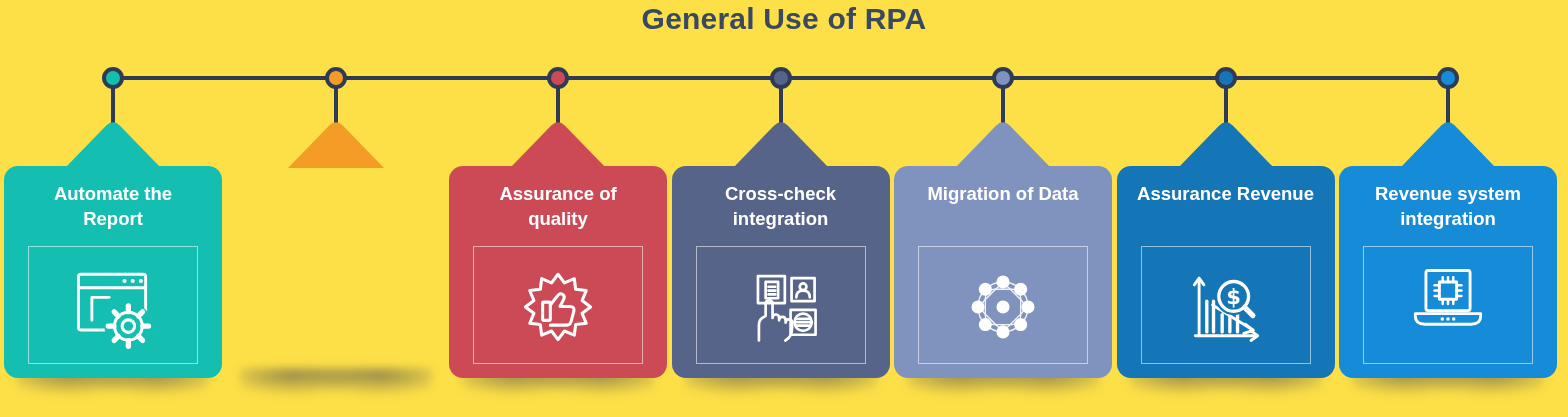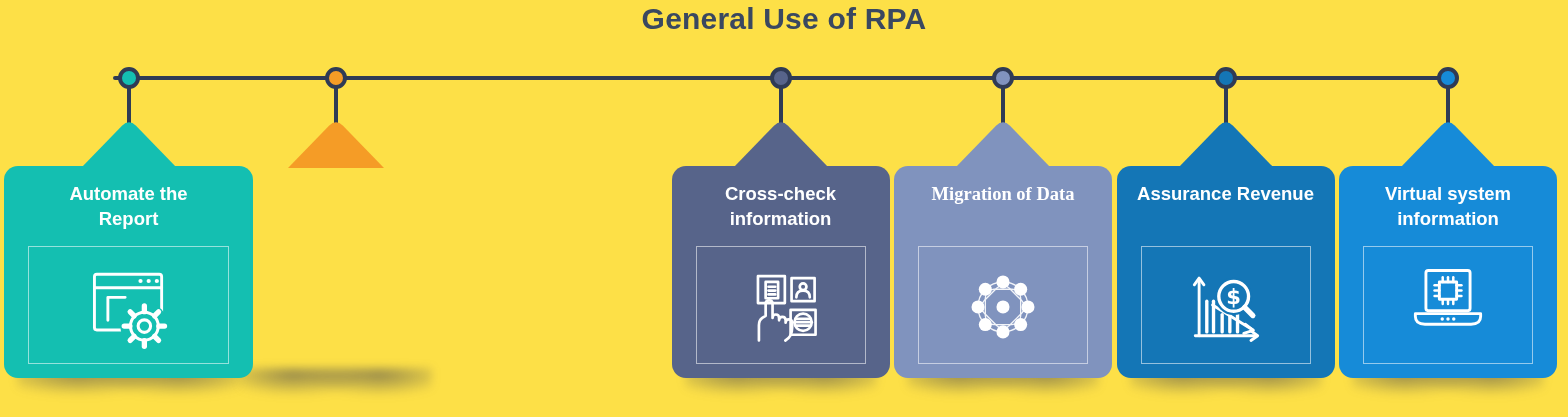--- a/index.html
+++ b/index.html
@@ -93,21 +93,21 @@
 </style>
 </head>
 <body>
 
 <div class="stage">
 
   <div class="main-title">General Use of RPA</div>
 
   <div class="timeline-line"></div>
 
-  <div class="unit" style="left: 1px; padding-left: 31px; --card-color: #14BFB1;">
+  <div class="unit" style="left: 1px; --card-color: #14BFB1;">
     <div class="stem"></div>
     <div class="dot"></div>
     <svg class="peak" viewBox="0 0 100 52" preserveAspectRatio="none">
         <path d="M2 52 L43 8 Q50 1 57 8 L98 52 Z"></path>
       </svg>
     <div class="card-shadow"></div>
     <div class="card">
       <div class="card-label">Automate the Report</div>
       <div class="icon-box">
         <svg class="icon" viewBox="0 0 100 100">
@@ -139,30 +139,50 @@
 
   <div class="unit" style="left: 223.5px; --card-color: #F59C26;">
     <div class="stem"></div>
     <div class="dot"></div>
     <svg class="peak" viewBox="0 0 100 52" preserveAspectRatio="none">
         <path d="M2 52 L43 8 Q50 1 57 8 L98 52 Z"></path>
       </svg>
     <div class="card-shadow"></div>
   </div>
 
+  <div class="unit" style="left: 446px; --card-color: #CB4A55;">
+    <div class="stem"></div>
+    <div class="dot"></div>
+    <svg class="peak" viewBox="0 0 100 52" preserveAspectRatio="none">
+        <path d="M2 52 L43 8 Q50 1 57 8 L98 52 Z"></path>
+      </svg>
+    <div class="card-shadow"></div>
+    <div class="card">
+      <div class="card-label">Assurance of quality</div>
+      <div class="icon-box">
+        <svg class="icon" viewBox="0 0 100 100">
+          <g stroke="#fff" stroke-width="3.2" fill="none" stroke-linecap="round" stroke-linejoin="round">
+            <polygon points="84,52 75.1,45.3 79.4,35 68.4,33.6 67,22.6 56.7,26.9 50,18 43.3,26.9 33,22.6 31.6,33.6 20.6,35 24.9,45.3 16,52 24.9,58.7 20.6,69 31.6,70.4 33,81.4 43.3,77.1 50,86 56.7,77.1 67,81.4 68.4,70.4 79.4,69 75.1,58.7"></polygon>
+            <rect x="34" y="47" width="8" height="19" rx="1"></rect>
+            <path d="M42 50 l7 -9 q3.5 -4.5 6.5 -1.5 q2 2 0 5.5 l-3.5 6.5 h11 q4.5 0.5 3.5 5 l-3 11 q-1 3.5 -5 3.5 h-16.5"></path>
+          </g>
+        </svg>
+      </div>
+    </div>
+  </div>
 
   <div class="unit" style="left: 668.5px; --card-color: #57648A;">
     <div class="stem"></div>
     <div class="dot"></div>
     <svg class="peak" viewBox="0 0 100 52" preserveAspectRatio="none">
         <path d="M2 52 L43 8 Q50 1 57 8 L98 52 Z"></path>
       </svg>
     <div class="card-shadow"></div>
     <div class="card">
-      <div class="card-label">Cross-check information</div>
+      <div class="card-label">Cross-check integration</div>
       <div class="icon-box">
         <svg class="icon" viewBox="0 0 100 100">
           <g stroke="#fff" stroke-width="2.8" fill="none" stroke-linecap="round" stroke-linejoin="round">
             <rect x="26" y="20" width="28" height="28"></rect>
             <rect x="34" y="26" width="13" height="17"></rect>
             <line x1="37" y1="31" x2="44" y2="31"></line>
             <line x1="37" y1="35" x2="44" y2="35"></line>
             <line x1="37" y1="39" x2="44" y2="39"></line>
             <rect x="61" y="22" width="24" height="24"></rect>
             <circle cx="73" cy="31" r="3.5"></circle>
@@ -172,21 +192,21 @@
             <line x1="65.5" y1="64.5" x2="80.5" y2="64.5"></line>
             <line x1="64" y1="68" x2="82" y2="68"></line>
             <line x1="65.5" y1="71.5" x2="80.5" y2="71.5"></line>
             <path d="M27 87 V71 q0 -5 3.5 -7.5 l3.5 -2.3 V49 q0 -3.8 3.6 -3.8 t3.6 3.8 v14.5 q0 -3.6 3.4 -3.6 t3.4 3.6 v2.5 q0 -3.6 3.4 -3.6 t3.4 3.6 v2.5 q0 -3.6 3.4 -3.6 t3.4 3.6 V74 q0 9 -7 13"></path>
           </g>
         </svg>
       </div>
     </div>
   </div>
 
-  <div class="unit" style="left: 891px; font-family: Liberation Serif, serif; --card-color: #8093BE;">
+  <div class="unit" style="left: 891px; --card-color: #8093BE;">
     <div class="stem"></div>
     <div class="dot"></div>
     <svg class="peak" viewBox="0 0 100 52" preserveAspectRatio="none">
         <path d="M2 52 L43 8 Q50 1 57 8 L98 52 Z"></path>
       </svg>
     <div class="card-shadow"></div>
     <div class="card">
       <div class="card-label">Migration of Data</div>
       <div class="icon-box">
         <svg class="icon" viewBox="0 0 100 100">
@@ -249,21 +269,21 @@
   </div>
 
   <div class="unit" style="left: 1336px; --card-color: #168BD8;">
     <div class="stem"></div>
     <div class="dot"></div>
     <svg class="peak" viewBox="0 0 100 52" preserveAspectRatio="none">
         <path d="M2 52 L43 8 Q50 1 57 8 L98 52 Z"></path>
       </svg>
     <div class="card-shadow"></div>
     <div class="card">
-      <div class="card-label">Virtual system information</div>
+      <div class="card-label">Revenue system integration</div>
       <div class="icon-box">
         <svg class="icon" viewBox="0 0 100 100">
           <g stroke="#fff" stroke-width="3" fill="none" stroke-linecap="round" stroke-linejoin="round">
             <rect x="27" y="14" width="46" height="42" rx="2.5"></rect>
             <path d="M16 59 H84 V62 Q84 70 74 70 H26 Q16 70 16 62 Z"></path>
             <circle cx="44" cy="64.5" r="1.8" fill="#fff" stroke="none"></circle>
             <circle cx="50" cy="64.5" r="1.8" fill="#fff" stroke="none"></circle>
             <circle cx="56" cy="64.5" r="1.8" fill="#fff" stroke="none"></circle>
             <rect x="41" y="26" width="18" height="18"></rect>
             <g stroke-width="2.6">

